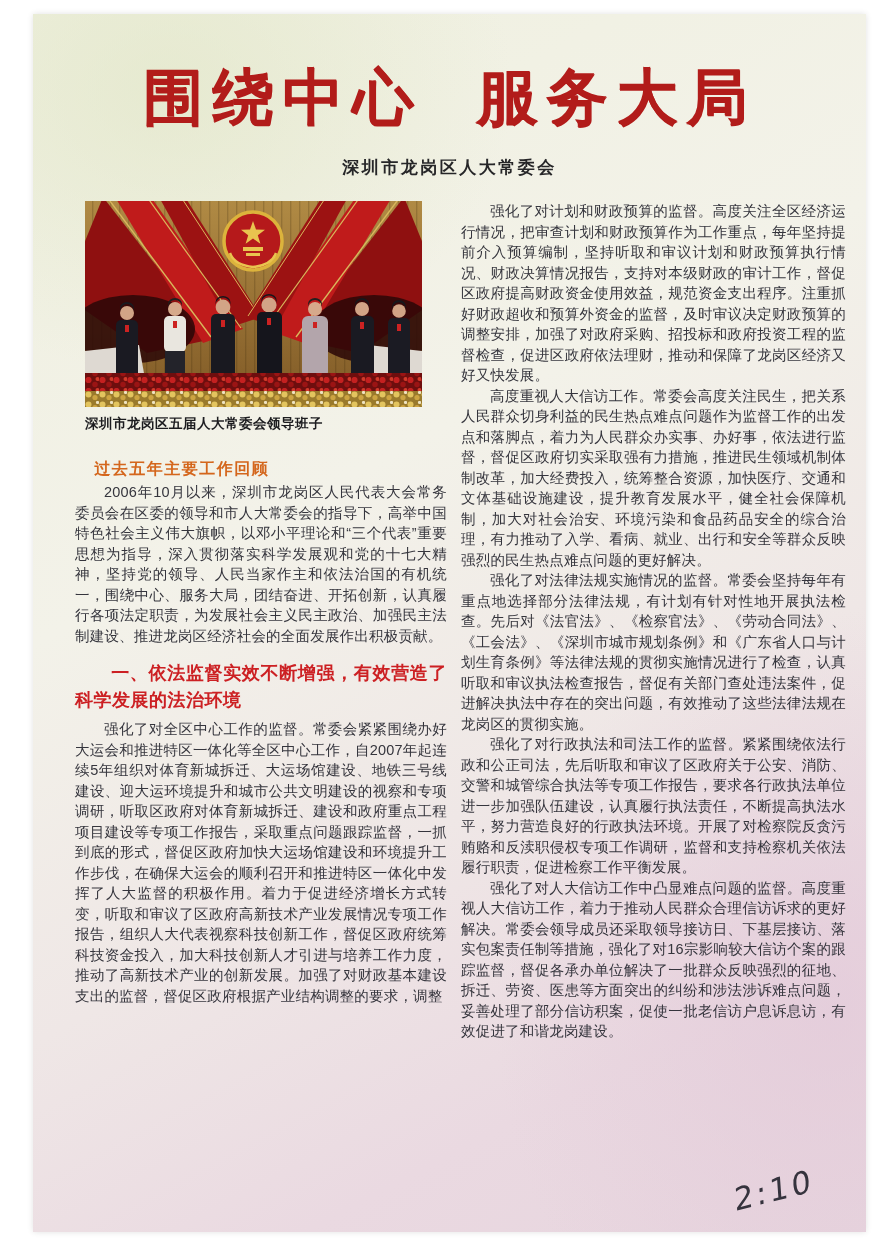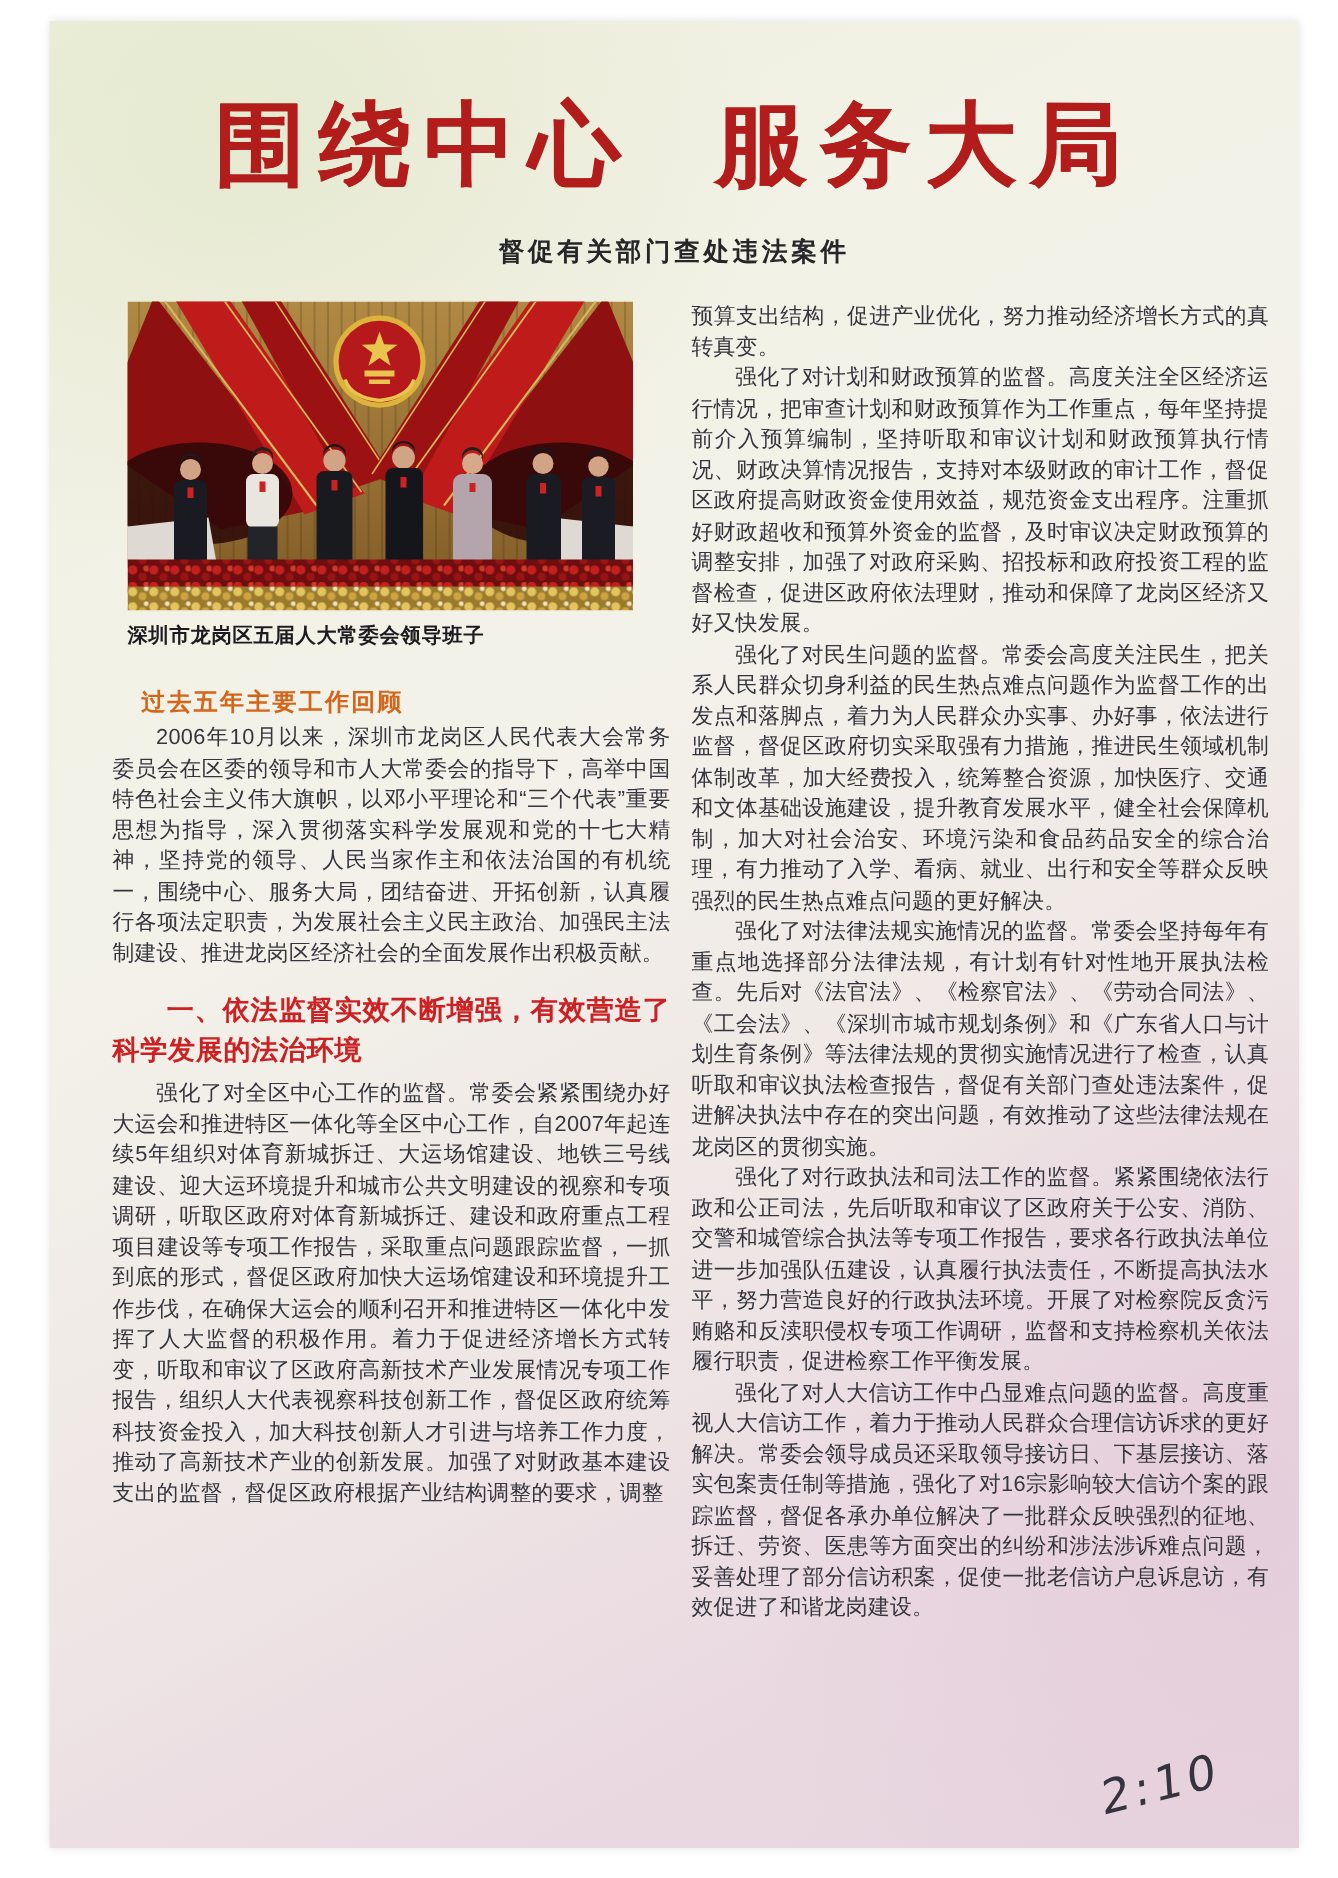--- a/index.html
+++ b/index.html
@@ -67,21 +67,21 @@
 
 <div class="page">
 
   <div class="title-block">
     <div class="title-line">
       <span class="title-phrase">围绕中心</span>
       <span class="title-phrase">服务大局</span>
     </div>
   </div>
 
-  <div class="byline">督促有关部门查处违法案件</div>
+  <div class="byline">深圳市龙岗区人大常委会</div>
 
   <div class="columns">
 
     <div class="col col-left">
 
       <div class="photo-wrap">
         <svg viewBox="0 0 337 206">
           <defs>
             <linearGradient id="wall" x1="0" y1="0" x2="0" y2="1">
               <stop offset="0" stop-color="#b08a44"></stop>
@@ -187,23 +187,22 @@
       <div class="photo-caption">深圳市龙岗区五届人大常委会领导班子</div>
 
       <div class="h-orange">过去五年主要工作回顾</div>
       <p class="indent">2006年10月以来，深圳市龙岗区人民代表大会常务委员会在区委的领导和市人大常委会的指导下，高举中国特色社会主义伟大旗帜，以邓小平理论和“三个代表”重要思想为指导，深入贯彻落实科学发展观和党的十七大精神，坚持党的领导、人民当家作主和依法治国的有机统一，围绕中心、服务大局，团结奋进、开拓创新，认真履行各项法定职责，为发展社会主义民主政治、加强民主法制建设、推进龙岗区经济社会的全面发展作出积极贡献。</p>
 
       <div class="h-red"><span class="lead-indent"></span><span>一、依法监督实效不断增强，有效营造了科学发展的法治环境</span></div>
       <p class="indent">强化了对全区中心工作的监督。常委会紧紧围绕办好大运会和推进特区一体化等全区中心工作，自2007年起连续5年组织对体育新城拆迁、大运场馆建设、地铁三号线建设、迎大运环境提升和城市公共文明建设的视察和专项调研，听取区政府对体育新城拆迁、建设和政府重点工程项目建设等专项工作报告，采取重点问题跟踪监督，一抓到底的形式，督促区政府加快大运场馆建设和环境提升工作步伐，在确保大运会的顺利召开和推进特区一体化中发挥了人大监督的积极作用。着力于促进经济增长方式转变，听取和审议了区政府高新技术产业发展情况专项工作报告，组织人大代表视察科技创新工作，督促区政府统筹科技资金投入，加大科技创新人才引进与培养工作力度，推动了高新技术产业的创新发展。加强了对财政基本建设支出的监督，督促区政府根据产业结构调整的要求，调整</p>
     </div>
 
     <div class="col col-right">
-      <p>预算支出结构，促进产业优化，努力推动经济增长方式的真转真变。</p>
       <p class="indent">强化了对计划和财政预算的监督。高度关注全区经济运行情况，把审查计划和财政预算作为工作重点，每年坚持提前介入预算编制，坚持听取和审议计划和财政预算执行情况、财政决算情况报告，支持对本级财政的审计工作，督促区政府提高财政资金使用效益，规范资金支出程序。注重抓好财政超收和预算外资金的监督，及时审议决定财政预算的调整安排，加强了对政府采购、招投标和政府投资工程的监督检查，促进区政府依法理财，推动和保障了龙岗区经济又好又快发展。</p>
-      <p class="indent">强化了对民生问题的监督。常委会高度关注民生，把关系人民群众切身利益的民生热点难点问题作为监督工作的出发点和落脚点，着力为人民群众办实事、办好事，依法进行监督，督促区政府切实采取强有力措施，推进民生领域机制体制改革，加大经费投入，统筹整合资源，加快医疗、交通和文体基础设施建设，提升教育发展水平，健全社会保障机制，加大对社会治安、环境污染和食品药品安全的综合治理，有力推动了入学、看病、就业、出行和安全等群众反映强烈的民生热点难点问题的更好解决。</p>
+      <p class="indent">高度重视人大信访工作。常委会高度关注民生，把关系人民群众切身利益的民生热点难点问题作为监督工作的出发点和落脚点，着力为人民群众办实事、办好事，依法进行监督，督促区政府切实采取强有力措施，推进民生领域机制体制改革，加大经费投入，统筹整合资源，加快医疗、交通和文体基础设施建设，提升教育发展水平，健全社会保障机制，加大对社会治安、环境污染和食品药品安全的综合治理，有力推动了入学、看病、就业、出行和安全等群众反映强烈的民生热点难点问题的更好解决。</p>
       <p class="indent">强化了对法律法规实施情况的监督。常委会坚持每年有重点地选择部分法律法规，有计划有针对性地开展执法检查。先后对《法官法》、《检察官法》、《劳动合同法》、《工会法》、《深圳市城市规划条例》和《广东省人口与计划生育条例》等法律法规的贯彻实施情况进行了检查，认真听取和审议执法检查报告，督促有关部门查处违法案件，促进解决执法中存在的突出问题，有效推动了这些法律法规在龙岗区的贯彻实施。</p>
       <p class="indent">强化了对行政执法和司法工作的监督。紧紧围绕依法行政和公正司法，先后听取和审议了区政府关于公安、消防、交警和城管综合执法等专项工作报告，要求各行政执法单位进一步加强队伍建设，认真履行执法责任，不断提高执法水平，努力营造良好的行政执法环境。开展了对检察院反贪污贿赂和反渎职侵权专项工作调研，监督和支持检察机关依法履行职责，促进检察工作平衡发展。</p>
       <p class="indent">强化了对人大信访工作中凸显难点问题的监督。高度重视人大信访工作，着力于推动人民群众合理信访诉求的更好解决。常委会领导成员还采取领导接访日、下基层接访、落实包案责任制等措施，强化了对16宗影响较大信访个案的跟踪监督，督促各承办单位解决了一批群众反映强烈的征地、拆迁、劳资、医患等方面突出的纠纷和涉法涉诉难点问题，妥善处理了部分信访积案，促使一批老信访户息诉息访，有效促进了和谐龙岗建设。</p>
     </div>
 
   </div>
 
   <div class="hand-mark">2:10</div>
 </div>
 

